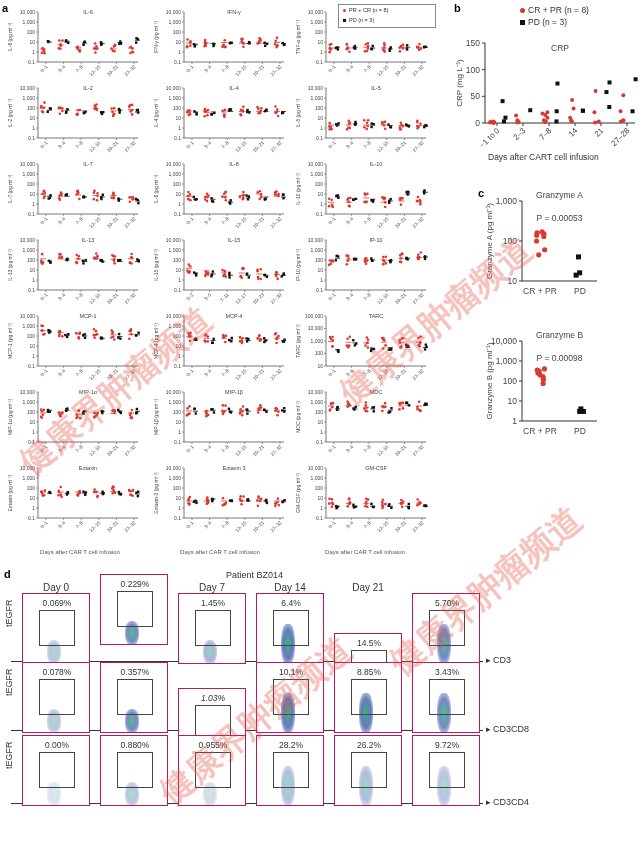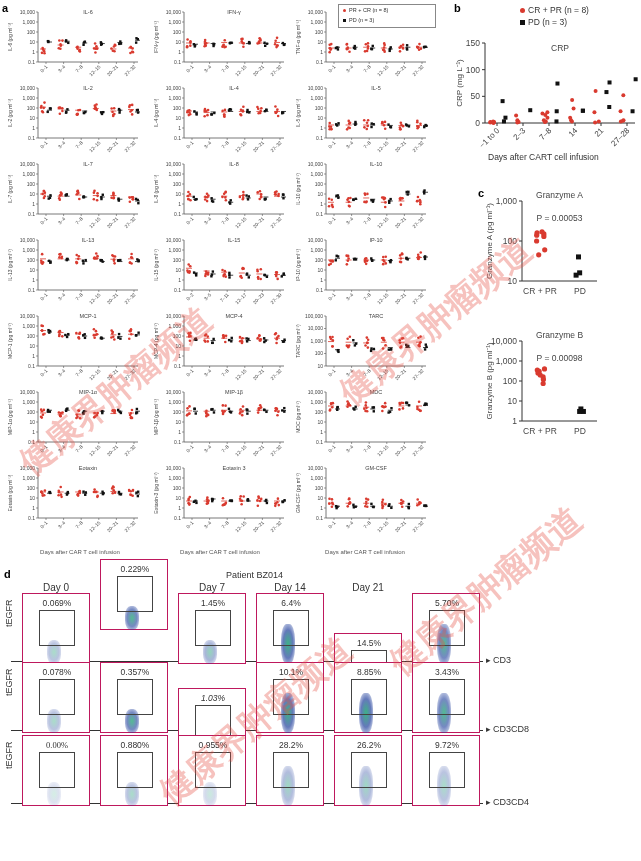--- a/index.html
+++ b/index.html
@@ -2200,21 +2200,21 @@
     <div class="flow-title" style="left: 334px; top: 582px; width: 68px;">Day 21</div>
     <div class="flow-title" style="left: 412px; top: 582px; width: 68px; margin-top: 36px;">Day 28</div>
     <div class="axis-lbl" style="left: 4px; top: 627px; transform: rotate(-90deg); transform-origin: left top;">tEGFR</div>
     <div style="position: absolute; left: 11px; top: 661px; width: 472px; height: 1px; background: rgb(51, 51, 51);"></div>
     <div class="axis-lbl" style="left: 486px; top: 655px;">▸ CD3</div>
     <div class="flow-box" style="left: 22px; top: 593px;">
       <div class="cloud" style="left: 24px; top: 46px; width: 14px; height: 24px; background: radial-gradient(rgba(40, 170, 120, 0.4) 0%, rgba(40, 70, 160, 0.32) 50%, rgba(60, 60, 150, 0) 100%);"></div>
       <div class="flow-gate" style="left: 16px; top: 16px; width: 34px; height: 34px;"></div>
       <div class="flow-pct">0.069%</div>
     </div>
-    <div class="flow-box" style="left: 100px; top: 559px;">
+    <div class="flow-box" style="left: 100px; top: 574px;">
       <div class="cloud" style="left: 24px; top: 46px; width: 14px; height: 24px; background: radial-gradient(rgba(40, 170, 120, 0.8) 0%, rgba(40, 70, 160, 0.64) 50%, rgba(60, 60, 150, 0) 100%);"></div>
       <div class="flow-gate" style="left: 16px; top: 16px; width: 34px; height: 34px;"></div>
       <div class="flow-pct">0.229%</div>
     </div>
     <div class="flow-box" style="left: 178px; top: 593px;">
       <div class="cloud" style="left: 24px; top: 46px; width: 14px; height: 24px; background: radial-gradient(rgba(40, 170, 120, 0.5) 0%, rgba(40, 70, 160, 0.4) 50%, rgba(60, 60, 150, 0) 100%);"></div>
       <div class="flow-gate" style="left: 16px; top: 16px; width: 34px; height: 34px;"></div>
       <div class="flow-pct">1.45%</div>
     </div>
     <div class="flow-box" style="left: 256px; top: 593px;">
@@ -2261,21 +2261,21 @@
       <div class="flow-pct">8.85%</div>
     </div>
     <div class="flow-box" style="left: 412px; top: 662px;">
       <div class="cloud" style="left: 24px; top: 30px; width: 14px; height: 40px; background: radial-gradient(rgba(40, 170, 120, 0.8) 0%, rgba(40, 70, 160, 0.64) 50%, rgba(60, 60, 150, 0) 100%);"></div>
       <div class="flow-gate" style="left: 16px; top: 16px; width: 34px; height: 34px;"></div>
       <div class="flow-pct">3.43%</div>
     </div>
     <div class="axis-lbl" style="left: 4px; top: 769px; transform: rotate(-90deg); transform-origin: left top;">tEGFR</div>
     <div style="position: absolute; left: 11px; top: 803px; width: 472px; height: 1px; background: rgb(51, 51, 51);"></div>
     <div class="axis-lbl" style="left: 486px; top: 797px;">▸ CD3CD4</div>
-    <div class="flow-box" style="left: 22px; top: 735px; font-family: Liberation Serif, serif;">
+    <div class="flow-box" style="left: 22px; top: 735px;">
       <div class="cloud" style="left: 24px; top: 46px; width: 14px; height: 24px; background: radial-gradient(rgba(40, 170, 120, 0.2) 0%, rgba(40, 70, 160, 0.16) 50%, rgba(60, 60, 150, 0) 100%);"></div>
       <div class="flow-gate" style="left: 16px; top: 16px; width: 34px; height: 34px;"></div>
       <div class="flow-pct">0.00%</div>
     </div>
     <div class="flow-box" style="left: 100px; top: 735px;">
       <div class="cloud" style="left: 24px; top: 46px; width: 14px; height: 24px; background: radial-gradient(rgba(40, 170, 120, 0.4) 0%, rgba(40, 70, 160, 0.32) 50%, rgba(60, 60, 150, 0) 100%);"></div>
       <div class="flow-gate" style="left: 16px; top: 16px; width: 34px; height: 34px;"></div>
       <div class="flow-pct">0.880%</div>
     </div>
     <div class="flow-box" style="left: 178px; top: 735px;">

